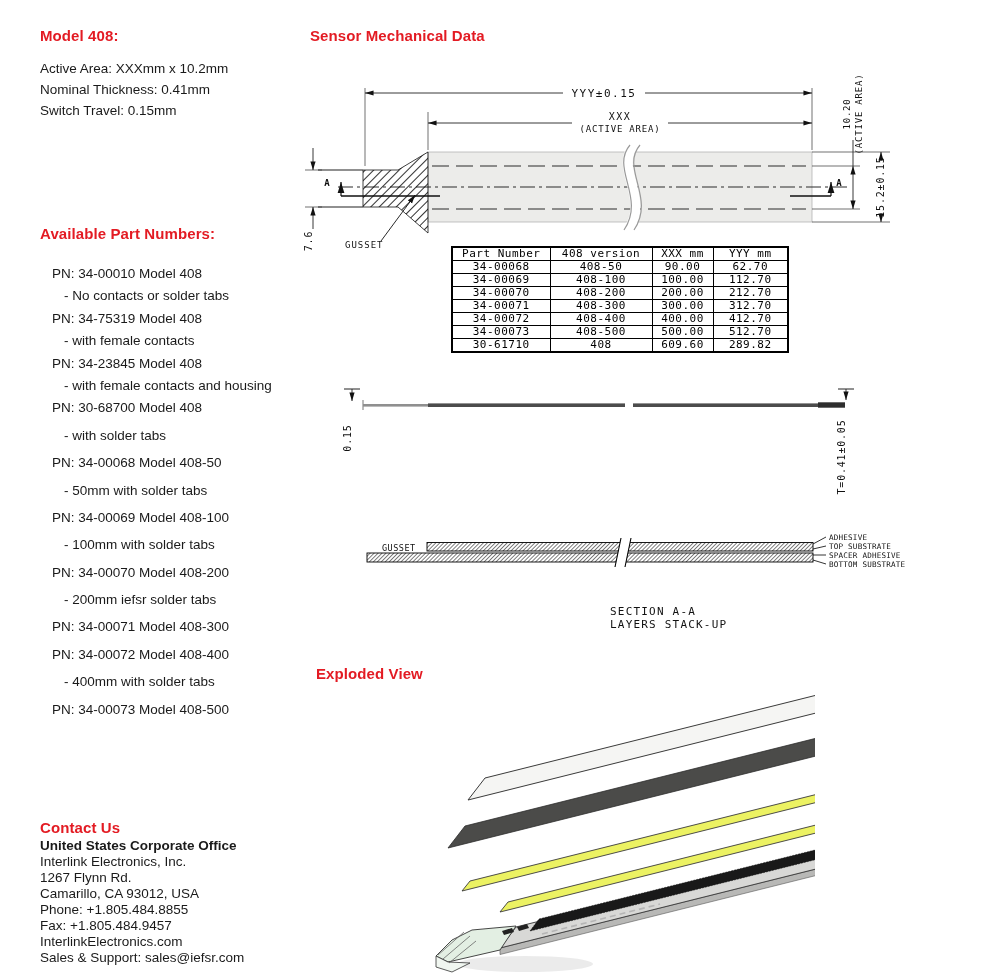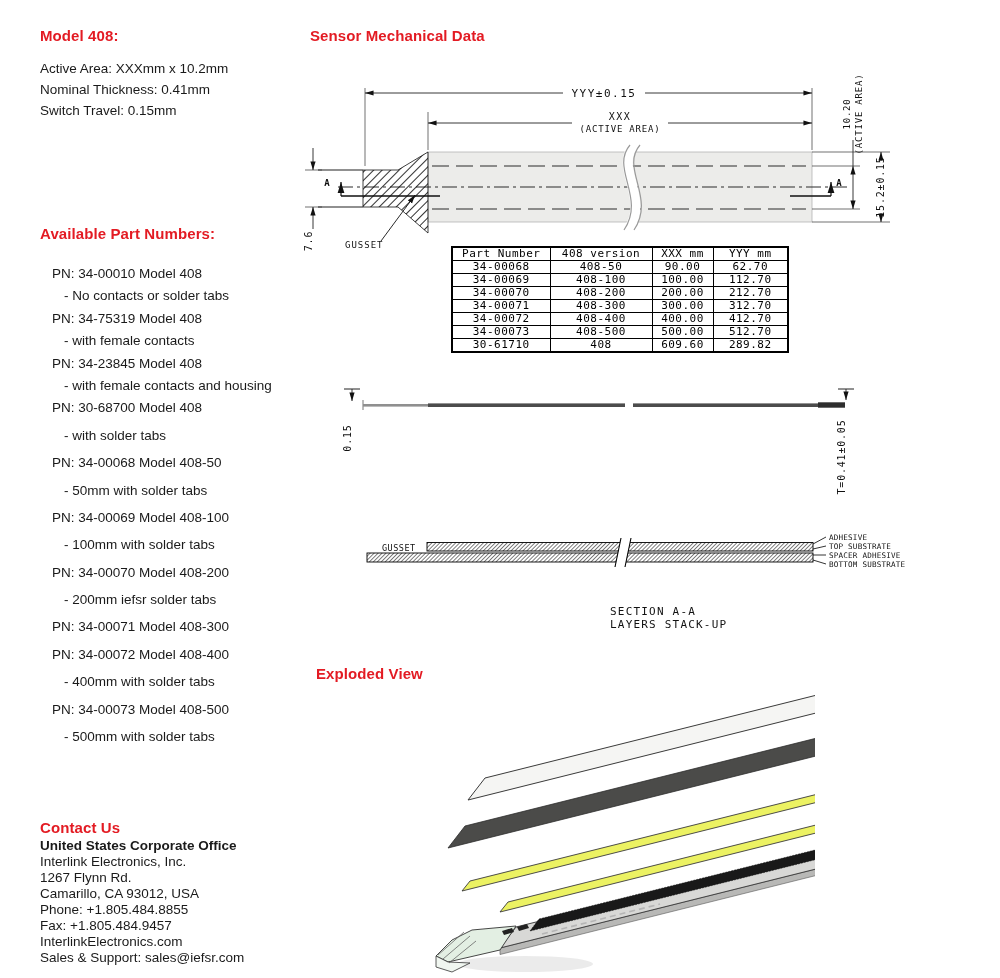--- a/index.html
+++ b/index.html
@@ -49,21 +49,20 @@
       <div class="pn-line wide">PN: 34-00068 Model 408-50</div>
       <div class="pn-line indent wide">- 50mm with solder tabs</div>
       <div class="pn-line wide">PN: 34-00069 Model 408-100</div>
       <div class="pn-line indent wide">- 100mm with solder tabs</div>
       <div class="pn-line wide">PN: 34-00070 Model 408-200</div>
       <div class="pn-line indent wide">- 200mm iefsr solder tabs</div>
       <div class="pn-line wide">PN: 34-00071 Model 408-300</div>
       <div class="pn-line wide">PN: 34-00072 Model 408-400</div>
       <div class="pn-line indent wide">- 400mm with solder tabs</div>
       <div class="pn-line wide">PN: 34-00073 Model 408-500</div>
-      <div class="pn-line indent wide">- 500mm with solder tabs</div>
     </div>
 
   <div class="abs" style="left:40px;top:818px;width:280px;">
     <div class="red-title" style="line-height:19px;">Contact Us</div>
     <div class="contact-office">United States Corporate Office</div>
     <div>
         <div class="contact-line">Interlink Electronics, Inc.</div>
         <div class="contact-line">1267 Flynn Rd.</div>
         <div class="contact-line">Camarillo, CA 93012, USA</div>
         <div class="contact-line">Phone: +1.805.484.8855</div>

